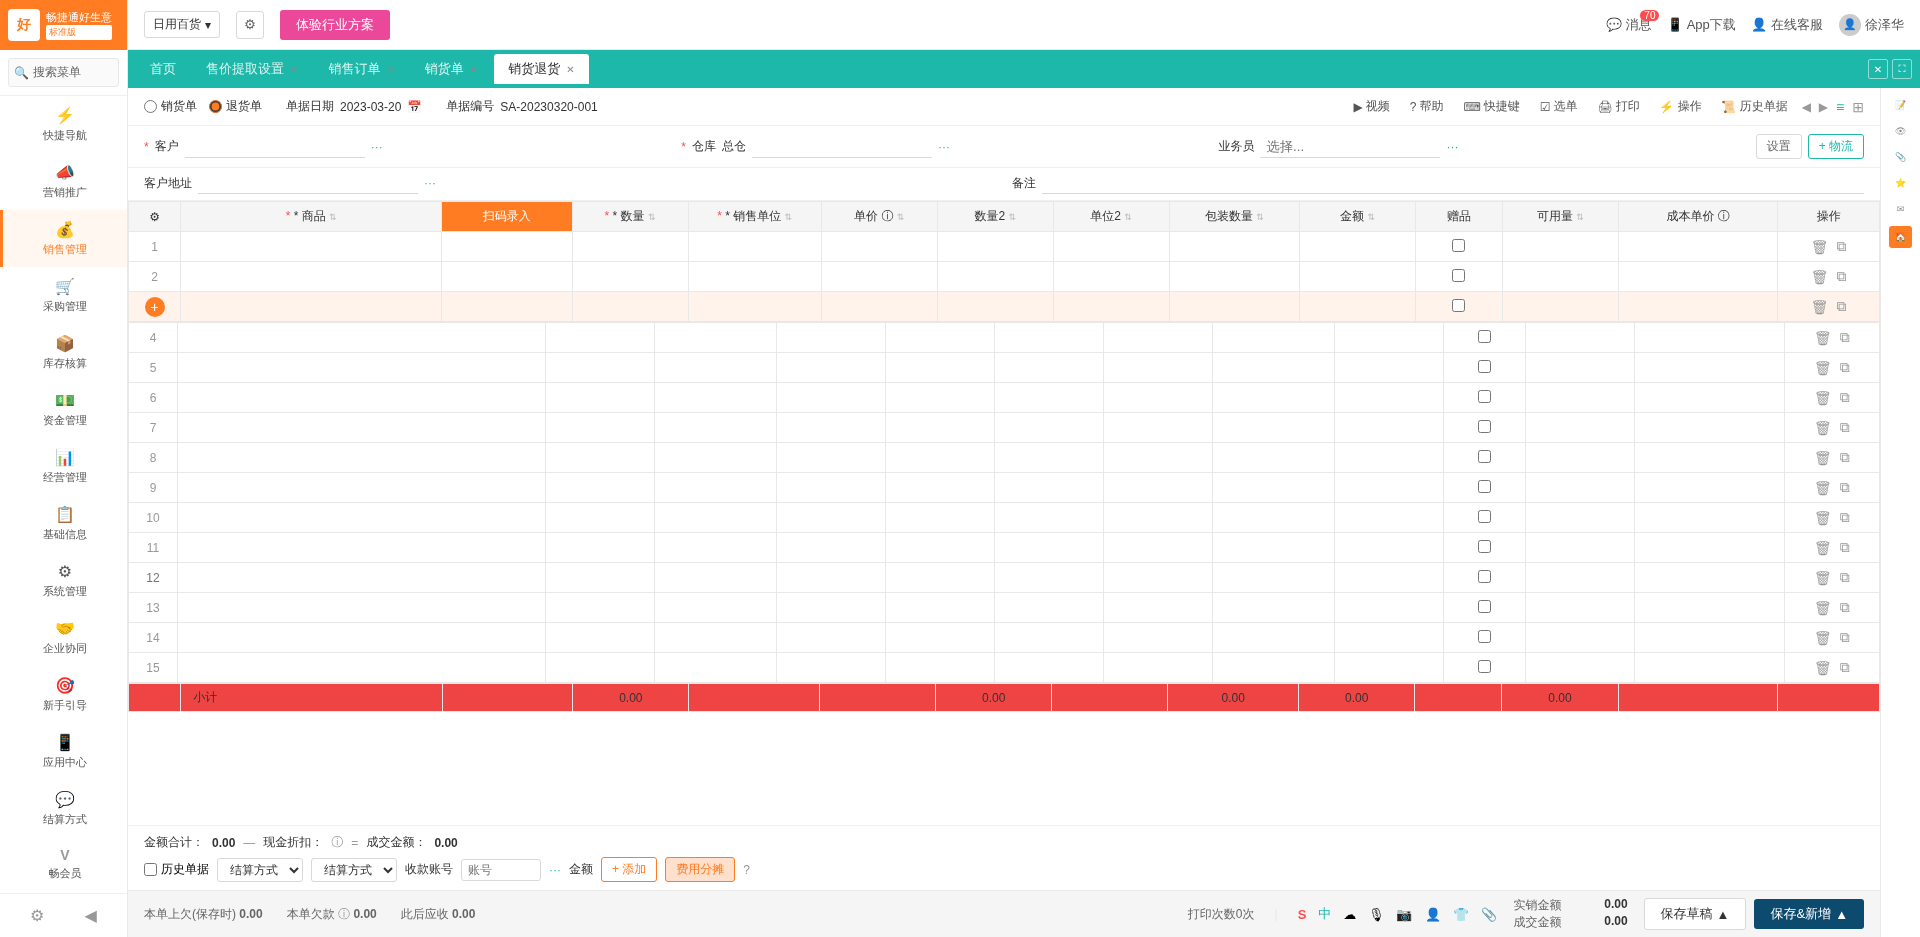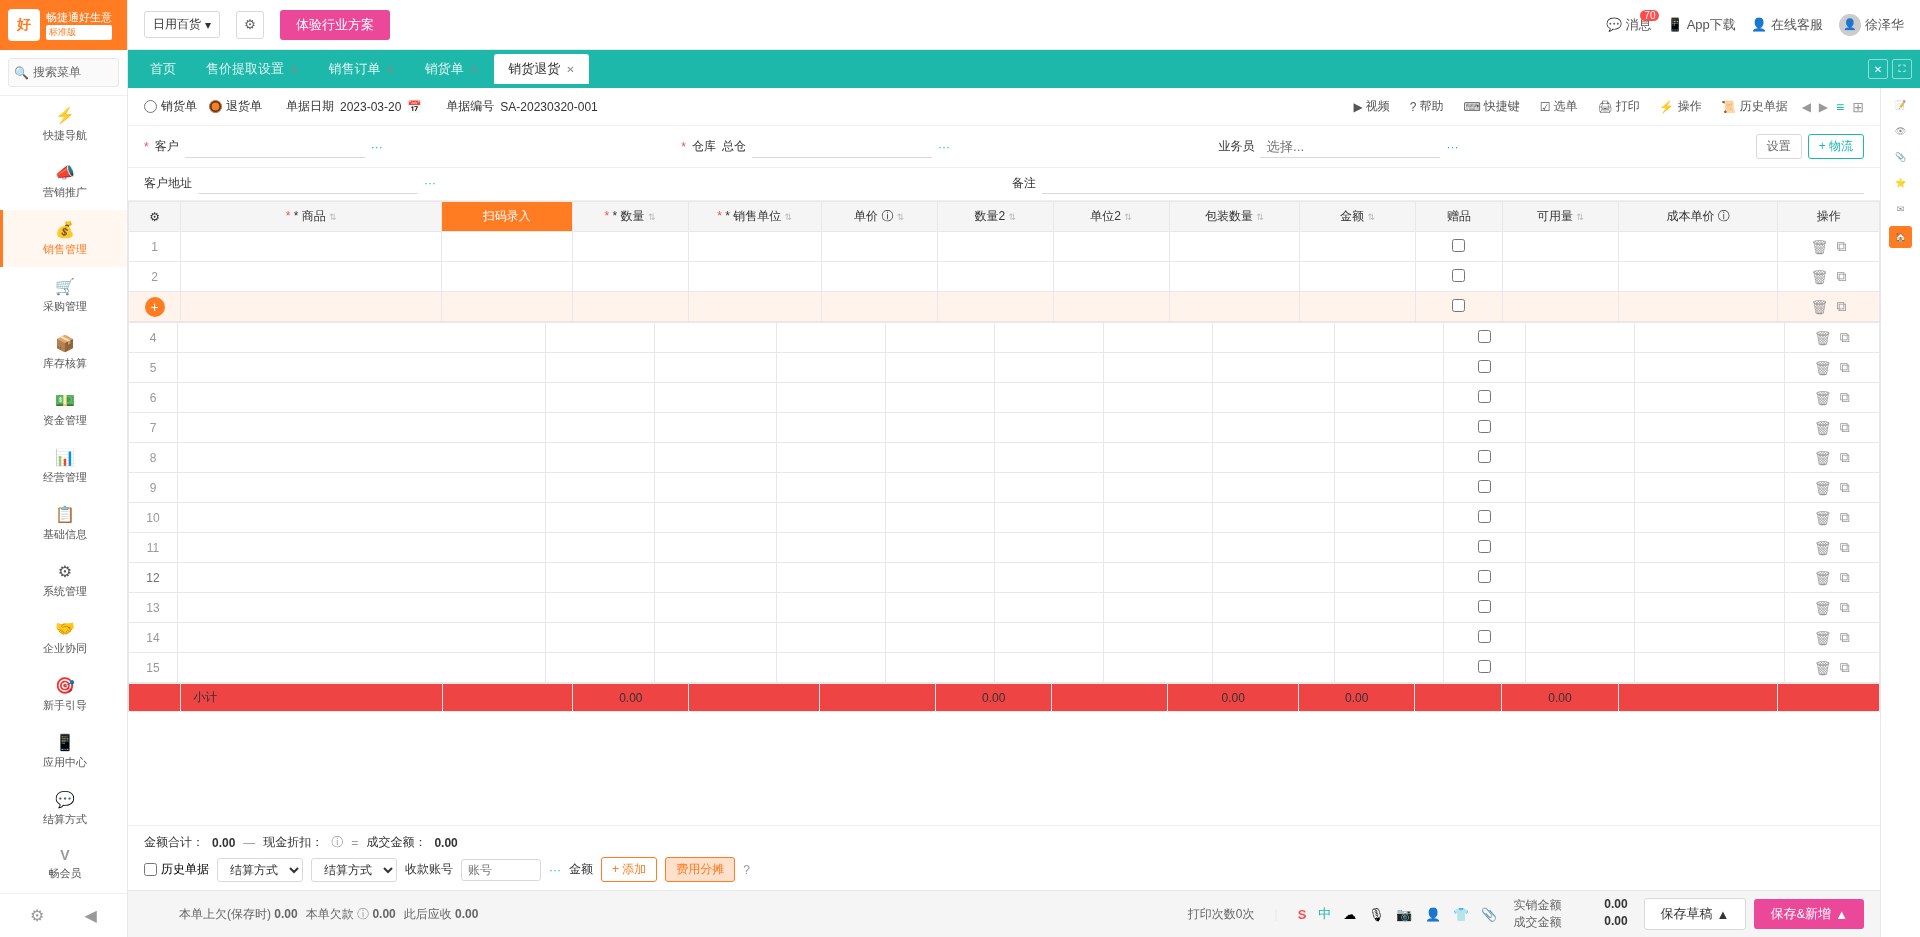--- a/index.html
+++ b/index.html
@@ -84,25 +84,25 @@
     .footer-amount { color: #333; font-weight: bold; }
     .footer-row2 { display: flex; align-items: center; gap: 8px; }
     .footer-checkbox { display: flex; align-items: center; gap: 4px; }
     .footer-select { border: 1px solid #d9d9d9; border-radius: 3px; padding: 3px 8px; font-size: 12px; color: #333; background: #fff; cursor: pointer; }
     .footer-input { border: 1px solid #d9d9d9; border-radius: 3px; padding: 3px 6px; font-size: 12px; color: #333; width: 80px; }
     .footer-add-btn { background: none; border: 1px solid #ff7c22; color: #ff7c22; border-radius: 3px; padding: 3px 10px; cursor: pointer; font-size: 12px; }
     .footer-split-btn { background: #ffe0cc; color: #ff7c22; border: 1px solid #ff7c22; border-radius: 3px; padding: 3px 10px; cursor: pointer; font-size: 12px; }
 
     
     .bottom-bar { background: #f5f5f5; border-top: 1px solid #e8e8e8; padding: 6px 16px; display: flex; align-items: center; gap: 16px; }
-    .bottom-info { display: flex; gap: 8px; color: #666; font-size: 12px; flex: 1; margin-left: 35px; }
+    .bottom-info { display: flex; gap: 24px; color: #666; font-size: 12px; flex: 1; }
     .bottom-tools { display: flex; gap: 12px; align-items: center; }
     .bottom-actions { display: flex; gap: 8px; margin-left: auto; align-items: center; }
     .save-draft-btn { border: 1px solid #d9d9d9; background: #fff; border-radius: 3px; padding: 6px 16px; cursor: pointer; color: #333; font-size: 13px; display: flex; align-items: center; gap: 4px; }
-    .save-new-btn { background: #ec4899; color: #fff; border: none; border-radius: 3px; padding: 6px 16px; cursor: pointer; font-size: 13px; display: flex; align-items: center; gap: 4px; }
+    .save-new-btn { background: #0c4a6e; color: #fff; border: none; border-radius: 3px; padding: 6px 16px; cursor: pointer; font-size: 13px; display: flex; align-items: center; gap: 4px; }
 
     
     .right-panel { width: 40px; background: #fff; border-left: 1px solid #e8e8e8; display: flex; flex-direction: column; align-items: center; padding: 8px 0; gap: 8px; }
     .right-panel-item { display: flex; flex-direction: column; align-items: center; gap: 2px; cursor: pointer; color: #888; font-size: 9px; padding: 4px; }
 
     .main-wrapper { display: flex; flex: 1; overflow: hidden; flex-direction: column; }
     .content-wrapper { display: flex; flex: 1; overflow: hidden; position: relative; }
   </style>
 </head>
 <body>

